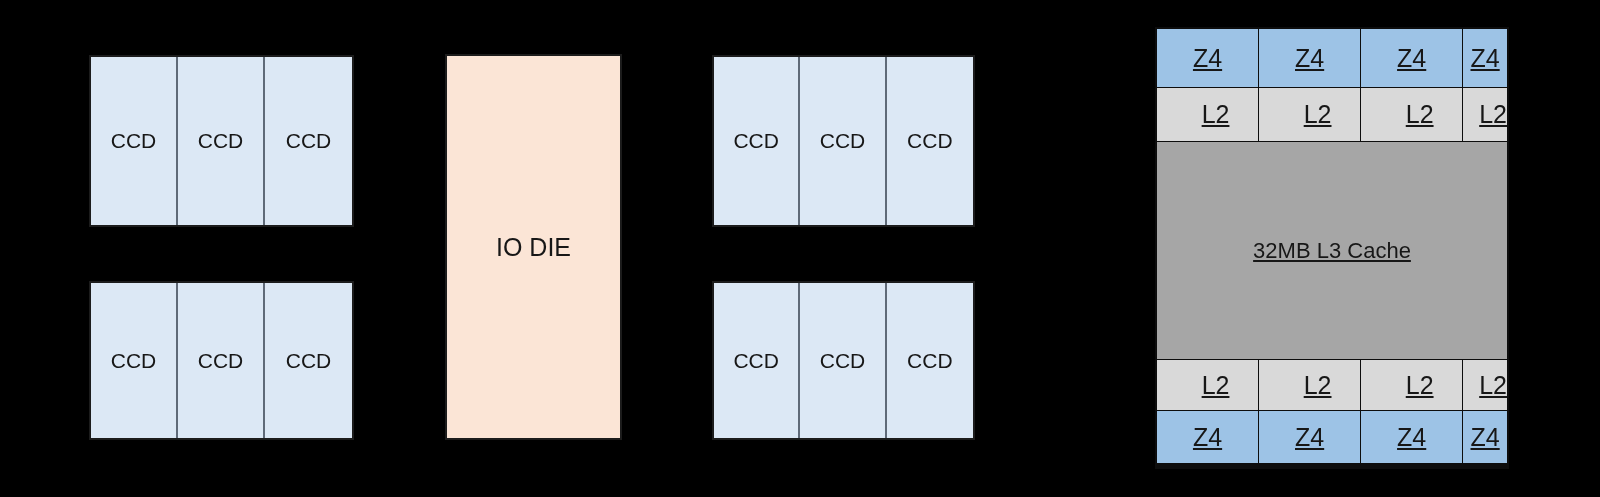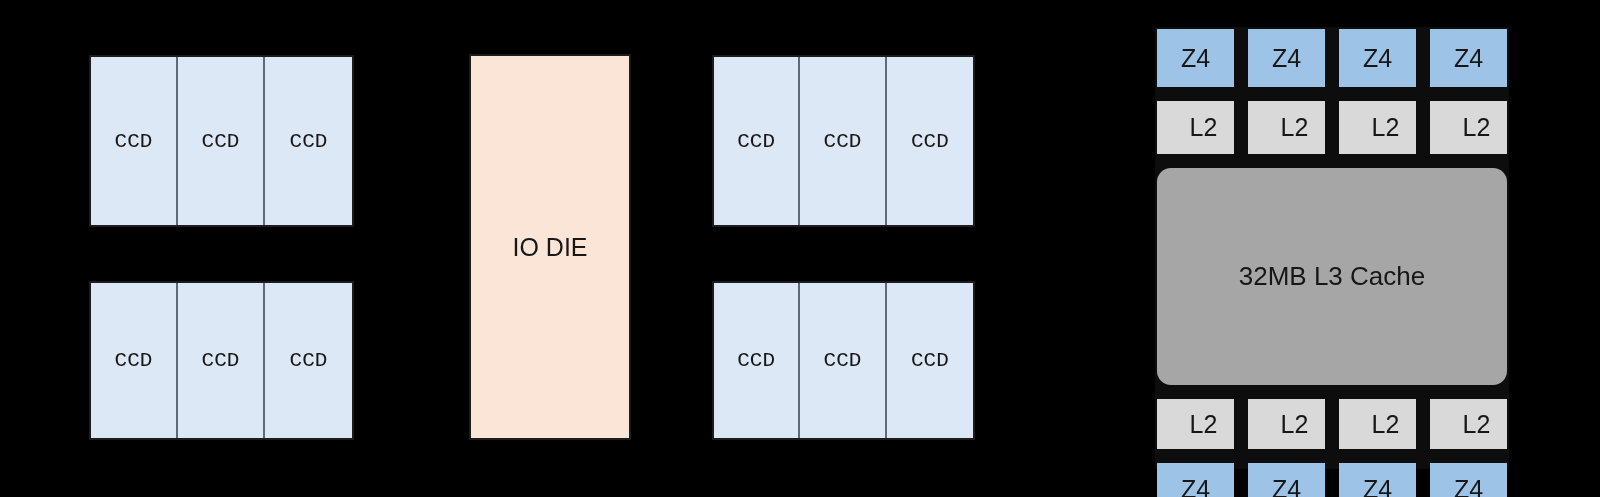--- a/index.html
+++ b/index.html
@@ -24,73 +24,71 @@
   }
   .canvas{position:absolute;left:0;top:0;width:1600px;height:497px;}
 
   
   .ccd-group{
     position:absolute;
     display:grid;
     grid-template-columns:repeat(3,1fr);
     border:2px solid var(--outline-dark);
     background:var(--ccd-fill);
-    font-family:Liberation Mono, monospace;
   }
   .ccd-cell{
     display:flex;align-items:center;justify-content:center;
     font-size:21px;
     border-right:2px solid var(--ccd-divider);
     background:var(--ccd-fill);
   }
   .ccd-cell:last-child{border-right:none;}
   #group-top-left   {left:89px;  top:55px;  width:265px; height:172px;}
   #group-bottom-left{left:89px;  top:281px; width:265px; height:159px;}
   #group-top-right   {left:712px; top:55px;  width:263px; height:172px;}
   #group-bottom-right{left:712px; top:281px; width:263px; height:159px;}
 
   
   .io-die{
     position:absolute;
-    left:445px; top:54px; width:162px; height:386px;
+    left:445px; top:54px; width:177px; height:386px;
     background:var(--io-fill);
     border:2px solid var(--outline-dark);
     display:flex;align-items:center;justify-content:center;
     font-size:25px;
-    margin-left:24px;
   }
 
   
   .zen4-block{
     position:absolute;
     left:1155px; top:27px; width:354px; height:442px;
     background:var(--grid-line);
     display:grid;
-    grid-template-columns:repeat(4,1fr);
+    grid-template-columns:repeat(3,1fr);
     grid-template-rows:58px 53px 217px 50px 52px;
-    gap:14px;
+    gap:1px;
     padding:2px;
+    text-decoration:underline;
   }
   .z4-cell{
     background:var(--z4-fill);
     display:flex;align-items:center;justify-content:center;
     font-size:25px;
   }
   .l2-cell{
     background:var(--l2-fill);
     display:flex;align-items:center;justify-content:center;
     font-size:25px;
     padding-left:16px;
   }
   .l3-cell{
     grid-column:1 / span 4;
     background:var(--l3-fill);
     display:flex;align-items:center;justify-content:center;
-    font-size:26px;
-    border-radius:14px;
+    font-size:22px;
   }
 </style>
 </head>
 <body>
 
 <div class="canvas">
 
   <div class="ccd-group" id="group-top-left">
     <div class="ccd-cell">CCD</div>
     <div class="ccd-cell">CCD</div>

